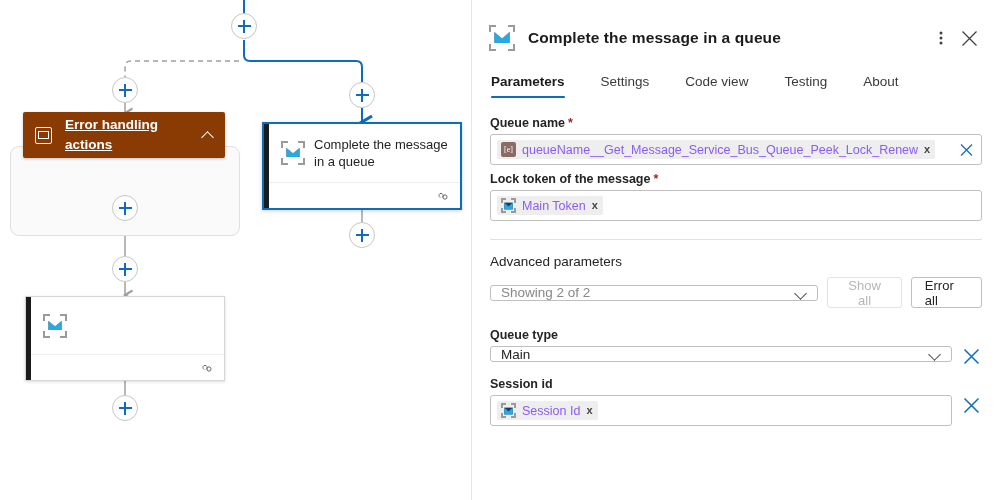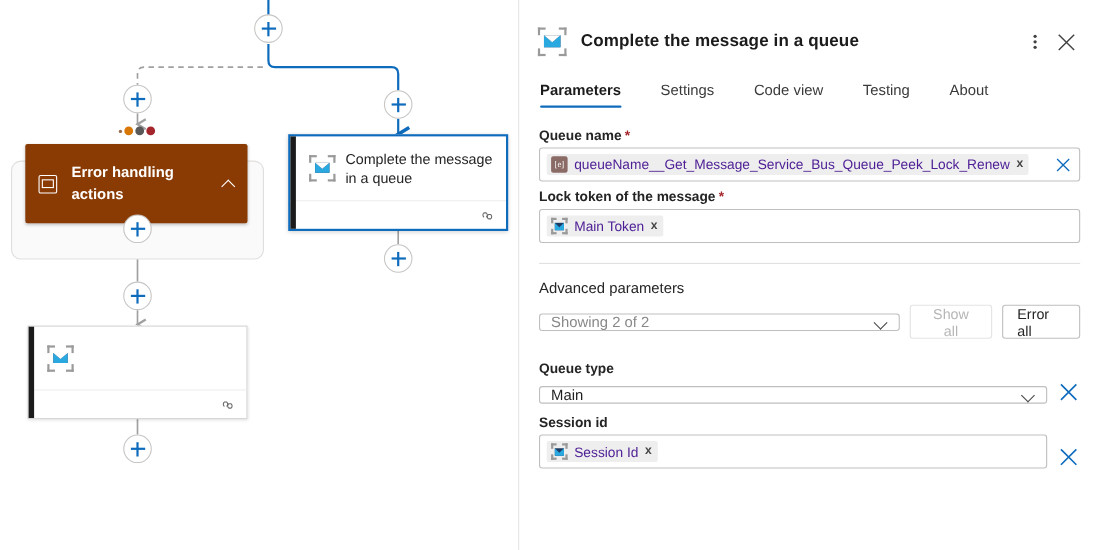--- a/index.html
+++ b/index.html
@@ -174,21 +174,21 @@
 
   .panel-body { padding: 0 18px; margin-top: 18px; }
 
   .field { margin-bottom: 7px; }
   .field-label {
     font-size: 12.5px; font-weight: 700; color: #242424;
     margin-bottom: 4px; display: flex; align-items: center;
   }
   .req { color: #a4262c; margin-left: 3px; font-weight: 700; }
 
-  .field-row { display: flex; align-items: flex-end; gap: 9px; }
+  .field-row { display: flex; align-items: flex-start; gap: 9px; }
 
   .input-box {
     flex: 1 1 auto;
     min-height: 31px;
     border: 1px solid #bfbfbf;
     border-radius: 3px;
     background: #ffffff;
     display: flex; align-items: center;
     padding: 3px 6px;
     gap: 6px;
@@ -204,21 +204,21 @@
     gap: 6px;
   }
   .token .tok-icon {
     width: 15px; height: 15px; flex: 0 0 15px;
     border-radius: 2px;
     display: flex; align-items: center; justify-content: center;
     font-size: 8px; color: #ffffff;
   }
   .token .tok-icon.expr { background: #8a6b66; font-family: "Liberation Serif", serif; }
   .token .tok-text {
-    font-size: 12.5px; color: #4c1d95; white-space: nowrap;
+    font-size: 12.5px; color: #8b5cf6; white-space: nowrap;
     overflow: hidden; text-overflow: ellipsis;
   }
   .token .tok-x {
     font-size: 11px; color: #444; cursor: pointer; flex: 0 0 auto;
     font-weight: 700; line-height: 1;
   }
   .token .sb-icon { width: 15px; height: 15px; flex: 0 0 15px; margin-right: 0; }
   .token .sb-icon .br { width: 5px; height: 5px; }
   .token .sb-icon .env { left: 3px; top: 3.5px; width: 9px; height: 8px; }
 
@@ -297,21 +297,21 @@
 
     <div class="scope-box" style="left:10px; top:146px; width:230px; height:90px;"></div>
 
     <div class="status-dots" style="left:108px; top:115px;">
       <span class="d" style="width:3px;height:3px;background:#9a6b4a;"></span>
       <span class="d" style="width:8px;height:8px;background:#d97706;"></span>
       <span class="d" style="width:8px;height:8px;background:#595959;"></span>
       <span class="d" style="width:8px;height:8px;background:#a4262c;"></span>
     </div>
 
-    <div class="scope-header" style="left:23px; top:131px; width:202px; height:72px;">
+    <div class="scope-header" style="left:23px; top:112px; width:202px; height:46px;text-decoration:underline;">
       <span class="sc-icon"></span>
       <span class="sc-title">Error handling actions</span>
       <span class="sc-chevron"></span>
     </div>
 
     <div class="action-card selected" style="left:262px; top:122px; width:200px; height:88px;">
       <span class="accent"></span>
       <div class="card-top">
         <span class="sb-icon">
           <span class="br tl"></span>

